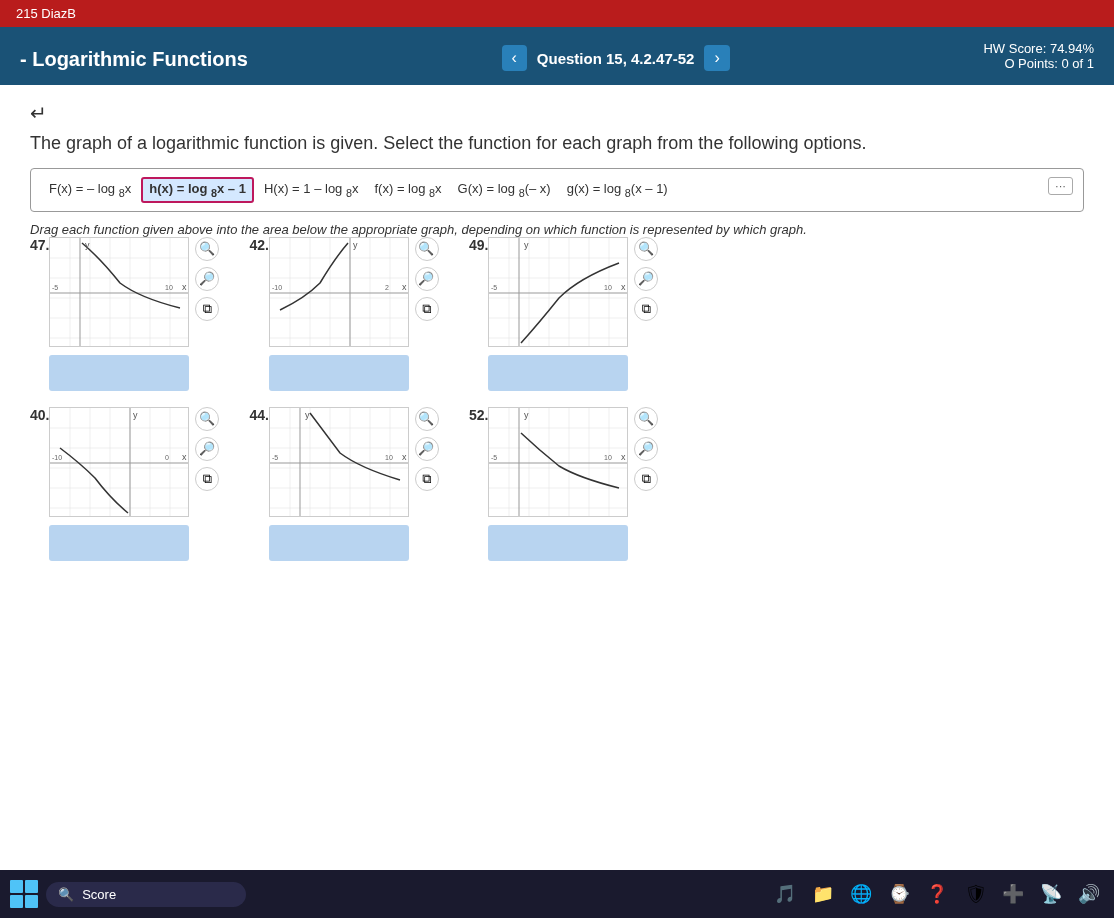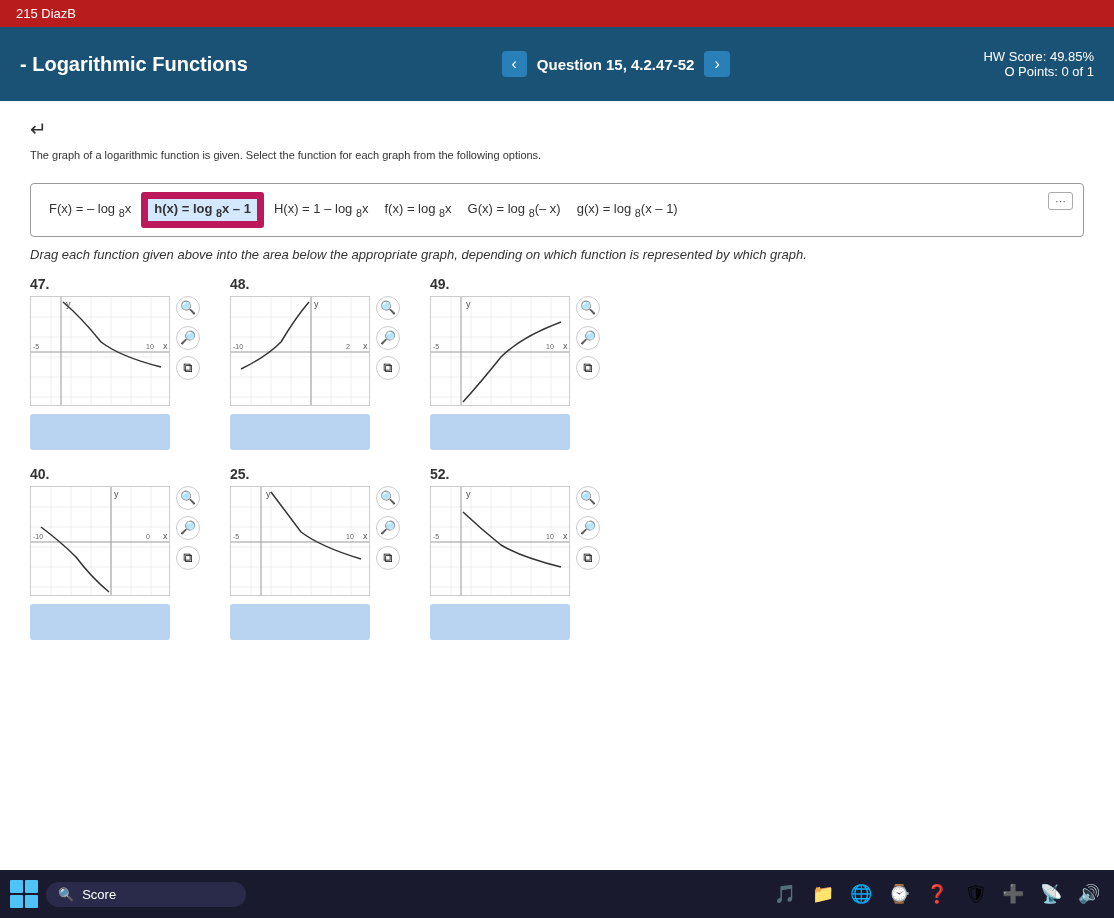--- a/index.html
+++ b/index.html
@@ -8,23 +8,23 @@
     .top-bar {
       background: #b91c1c;
       color: white;
       padding: 6px 16px;
       font-size: 13px;
     }
 
     .header-bar {
       background: #1a5276;
       display: flex;
-      align-items: center;
+      align-items: flex-end;
       justify-content: space-between;
-      padding: 22px 20px;
+      padding: 14px 20px;
     }
 
     .header-title {
       color: white;
       font-size: 20px;
       font-weight: bold;
     }
 
     .question-nav {
       display: flex;
@@ -60,23 +60,23 @@
 
     .back-btn {
       font-size: 20px;
       cursor: pointer;
       color: #333;
       margin-bottom: 8px;
       display: inline-block;
     }
 
     .instruction {
-      font-size: 11px;
+      font-size: 18px;
       color: #333;
-      margin-bottom: 22px;
+      margin-bottom: 14px;
     }
 
     .functions-bar {
       display: flex;
       align-items: center;
       border: 1px solid #999;
       border-radius: 4px;
       padding: 8px 12px;
       margin-bottom: 10px;
       gap: 2px;
@@ -99,41 +99,39 @@
 
     .func-item {
       font-size: 13px;
       color: #333;
       padding: 2px 6px;
       cursor: grab;
     }
 
     .func-item.highlighted {
       background: #d4e8ff;
-      border: 7px solid #be185d;
+      border: 2px solid #be185d;
       border-radius: 3px;
       font-weight: bold;
     }
 
     .drag-instruction {
       font-size: 13px;
       color: #333;
-      margin-bottom: 14px;
       font-style: italic;
     }
 
     .graphs-row {
       display: flex;
       gap: 30px;
       margin-bottom: 16px;
     }
 
     .graph-block {
       display: flex;
-      flex-direction: column;
       align-items: flex-start;
     }
 
     .graph-number {
       font-size: 14px;
       font-weight: bold;
       margin-bottom: 4px;
       color: #333;
     }
 
@@ -280,21 +278,21 @@
 </div>
 
 <div class="header-bar">
   <div class="header-title">- Logarithmic Functions</div>
   <div class="question-nav">
     <button class="nav-arrow">‹</button>
     <span>Question 15, 4.2.47-52</span>
     <button class="nav-arrow">›</button>
   </div>
   <div class="hw-score">
-    <div>HW Score: 49.85%</div>
+    <div>HW Score: 74.94%</div>
     <div>O Points: 0 of 1</div>
   </div>
 </div>
 
 <div class="main-content">
 
   
   <div class="back-btn">↵</div>
 
   
@@ -356,21 +354,21 @@
         </div>
         <div class="graph-icons">
           <div class="graph-icon-btn">🔍</div>
           <div class="graph-icon-btn">🔎</div>
           <div class="graph-icon-btn">⧉</div>
         </div>
       </div>
     </div>
 
     <div class="graph-block">
-      <div class="graph-number">48.</div>
+      <div class="graph-number">42.</div>
       <div class="graph-area-row">
         <div>
           <div class="graph-container">
             <svg width="140" height="110">
               <line x1="0" y1="20" x2="140" y2="20" class="grid-line"></line>
               <line x1="0" y1="40" x2="140" y2="40" class="grid-line"></line>
               <line x1="0" y1="60" x2="140" y2="60" class="grid-line"></line>
               <line x1="0" y1="80" x2="140" y2="80" class="grid-line"></line>
               <line x1="0" y1="100" x2="140" y2="100" class="grid-line"></line>
               <line x1="20" y1="0" x2="20" y2="110" class="grid-line"></line>
@@ -472,21 +470,21 @@
         </div>
         <div class="graph-icons">
           <div class="graph-icon-btn">🔍</div>
           <div class="graph-icon-btn">🔎</div>
           <div class="graph-icon-btn">⧉</div>
         </div>
       </div>
     </div>
 
     <div class="graph-block">
-      <div class="graph-number">25.</div>
+      <div class="graph-number">44.</div>
       <div class="graph-area-row">
         <div>
           <div class="graph-container">
             <svg width="140" height="110">
               <line x1="0" y1="20" x2="140" y2="20" class="grid-line"></line>
               <line x1="0" y1="40" x2="140" y2="40" class="grid-line"></line>
               <line x1="0" y1="60" x2="140" y2="60" class="grid-line"></line>
               <line x1="0" y1="80" x2="140" y2="80" class="grid-line"></line>
               <line x1="0" y1="100" x2="140" y2="100" class="grid-line"></line>
               <line x1="20" y1="0" x2="20" y2="110" class="grid-line"></line>

